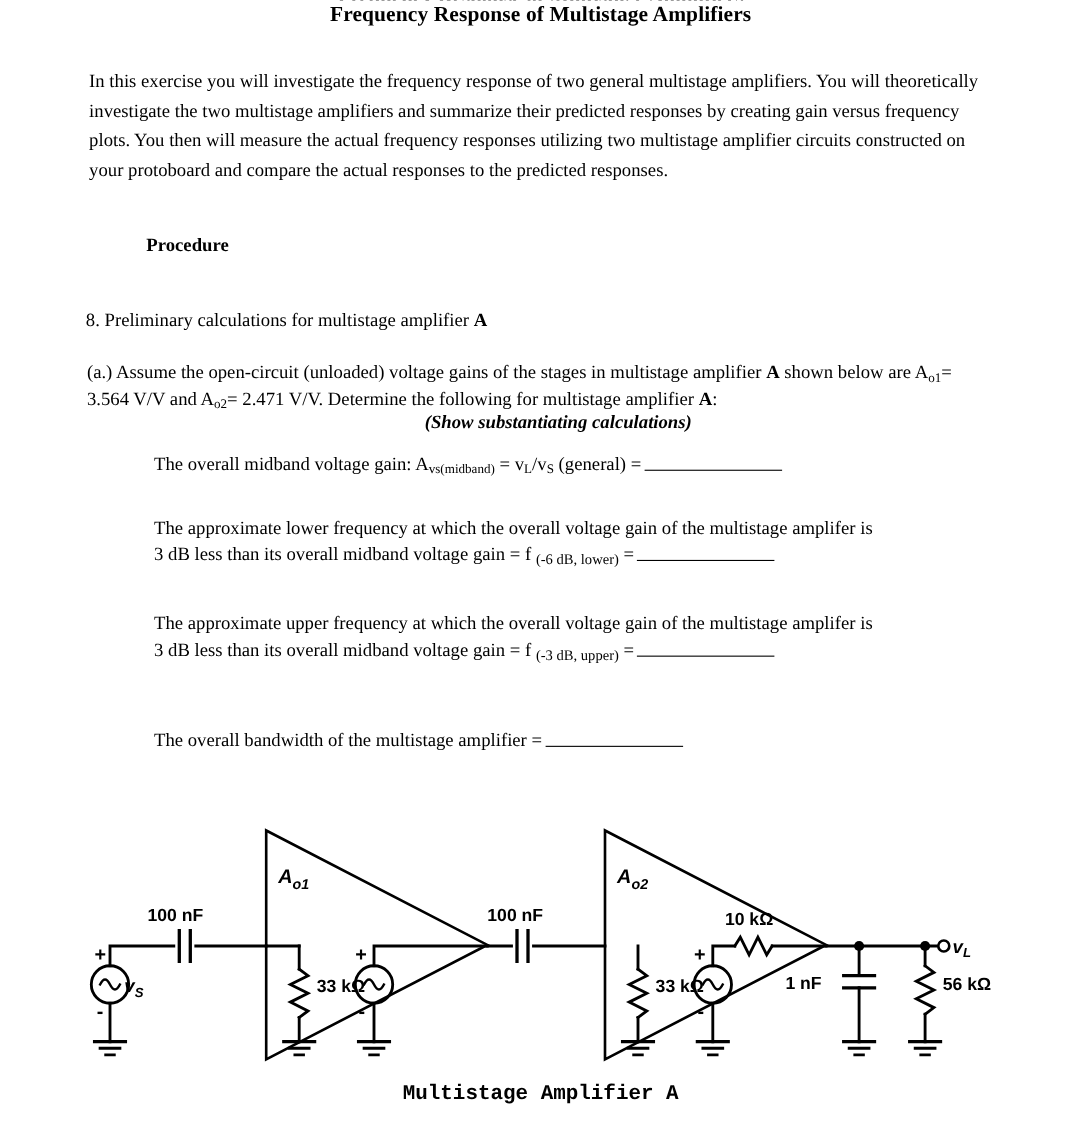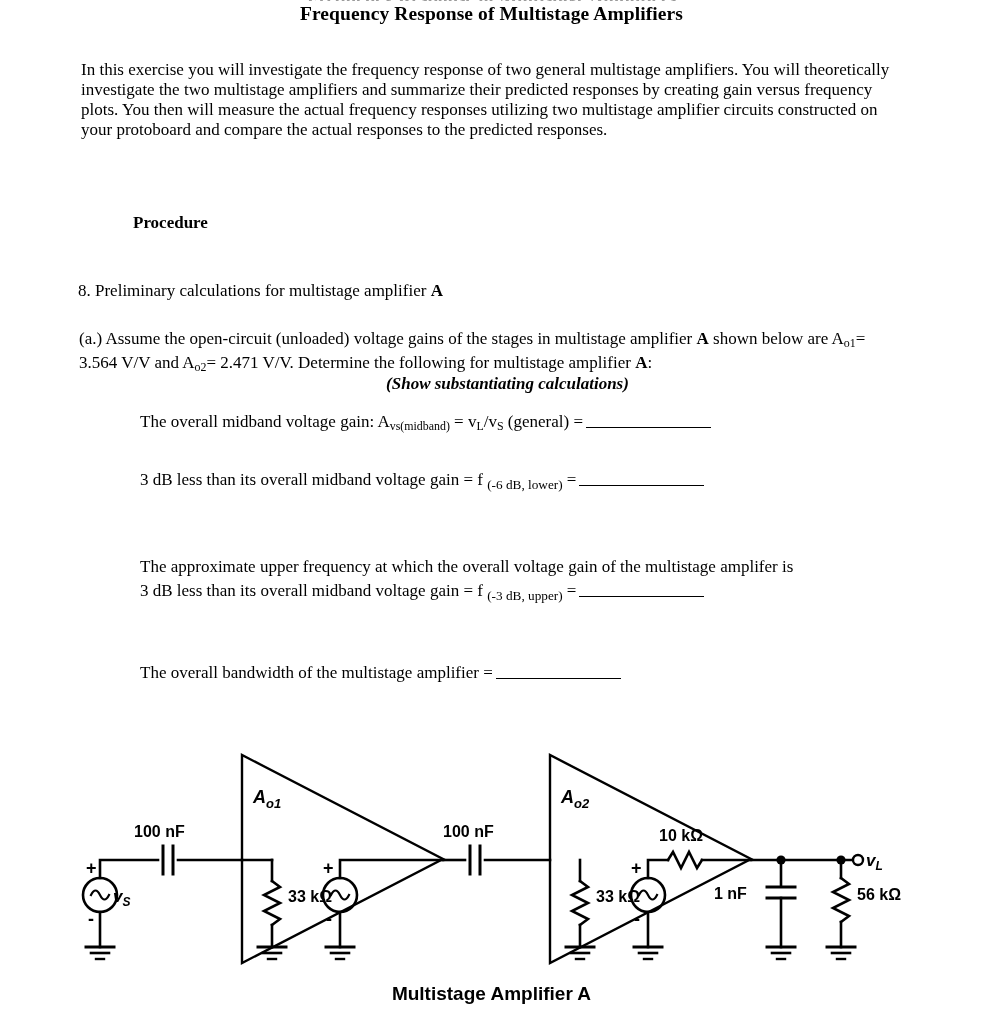--- a/index.html
+++ b/index.html
@@ -51,21 +51,21 @@
     letter-spacing: 0.1px;
   }
 
   
   .intro {
     position: absolute;
     top: 60px;
     left: 81px;
     width: 818px;
     font-size: 17px;
-    line-height: 20px;
+    line-height: 27px;
     text-align: left;
   }
 
   
   .proc-head {
     position: absolute;
     left: 89px;
     font-weight: bold;
     font-size: 17px;
     margin-left: 44px;
@@ -142,21 +142,21 @@
   }
   .circuit svg { display: block; }
 
   
   .fig-caption {
     position: absolute;
     top: 983px;
     left: 0;
     width: 983px;
     text-align: center;
-    font-family: Liberation Sans, sans-serif;
+    font-family: Liberation Mono, monospace;
     font-weight: bold;
     font-size: 19px;
   }
 </style>
 </head>
 <body>
 
 <div class="page">
 
   <div class="top-sliver">Frequency Response of Multistage Amplifiers</div>
@@ -175,20 +175,21 @@
     <span>(a.) Assume the open-circuit (unloaded) voltage gains of the stages in multistage amplifier </span><span class="bold">A</span><span> shown below</span>
     <span>are A</span><sub>o1</sub><span>= 3.564 V/V and A</span><sub>o2</sub><span>= 2.471 V/V. Determine the following for multistage amplifier </span><span class="bold">A</span><span>:</span>
   </div>
   <div class="show-sub">(Show substantiating calculations)</div>
 
   <div class="q q1">
     <span>The overall midband voltage gain: A</span><sub>vs(midband)</sub><span> = v</span><sub>L</sub><span>/v</span><sub>S</sub><span>  (general) =</span><span class="blank"></span>
   </div>
 
   <div class="q q2">
+    <div>The approximate lower frequency at which the overall voltage gain of the multistage amplifer is</div>
     <div><span>3 dB less than its overall midband voltage gain = f </span><sub class="sm">(-6 dB, lower)</sub><span> =</span><span class="blank"></span></div>
   </div>
 
   <div class="q q3">
     <div>The approximate upper frequency at which the overall voltage gain of the multistage amplifer is</div>
     <div><span>3 dB less than its overall midband voltage gain = f </span><sub class="sm">(-3 dB, upper)</sub><span> =</span><span class="blank"></span></div>
   </div>
 
   <div class="q q4">
     <span>The overall bandwidth of the multistage amplifier =</span><span class="blank"></span>

